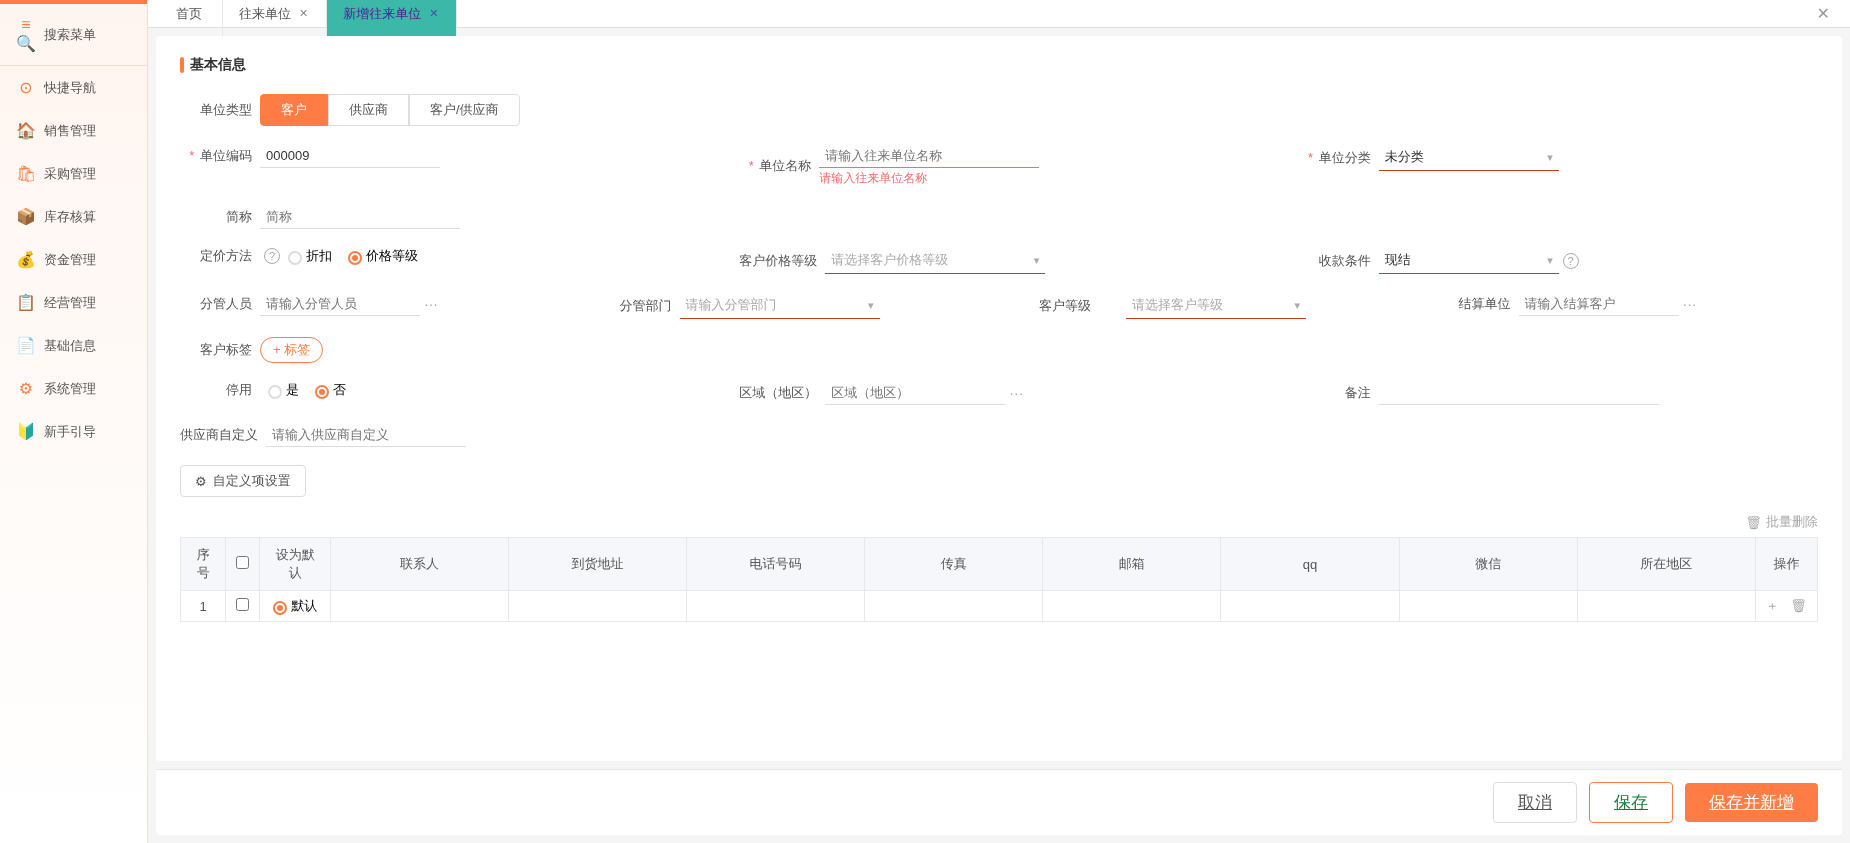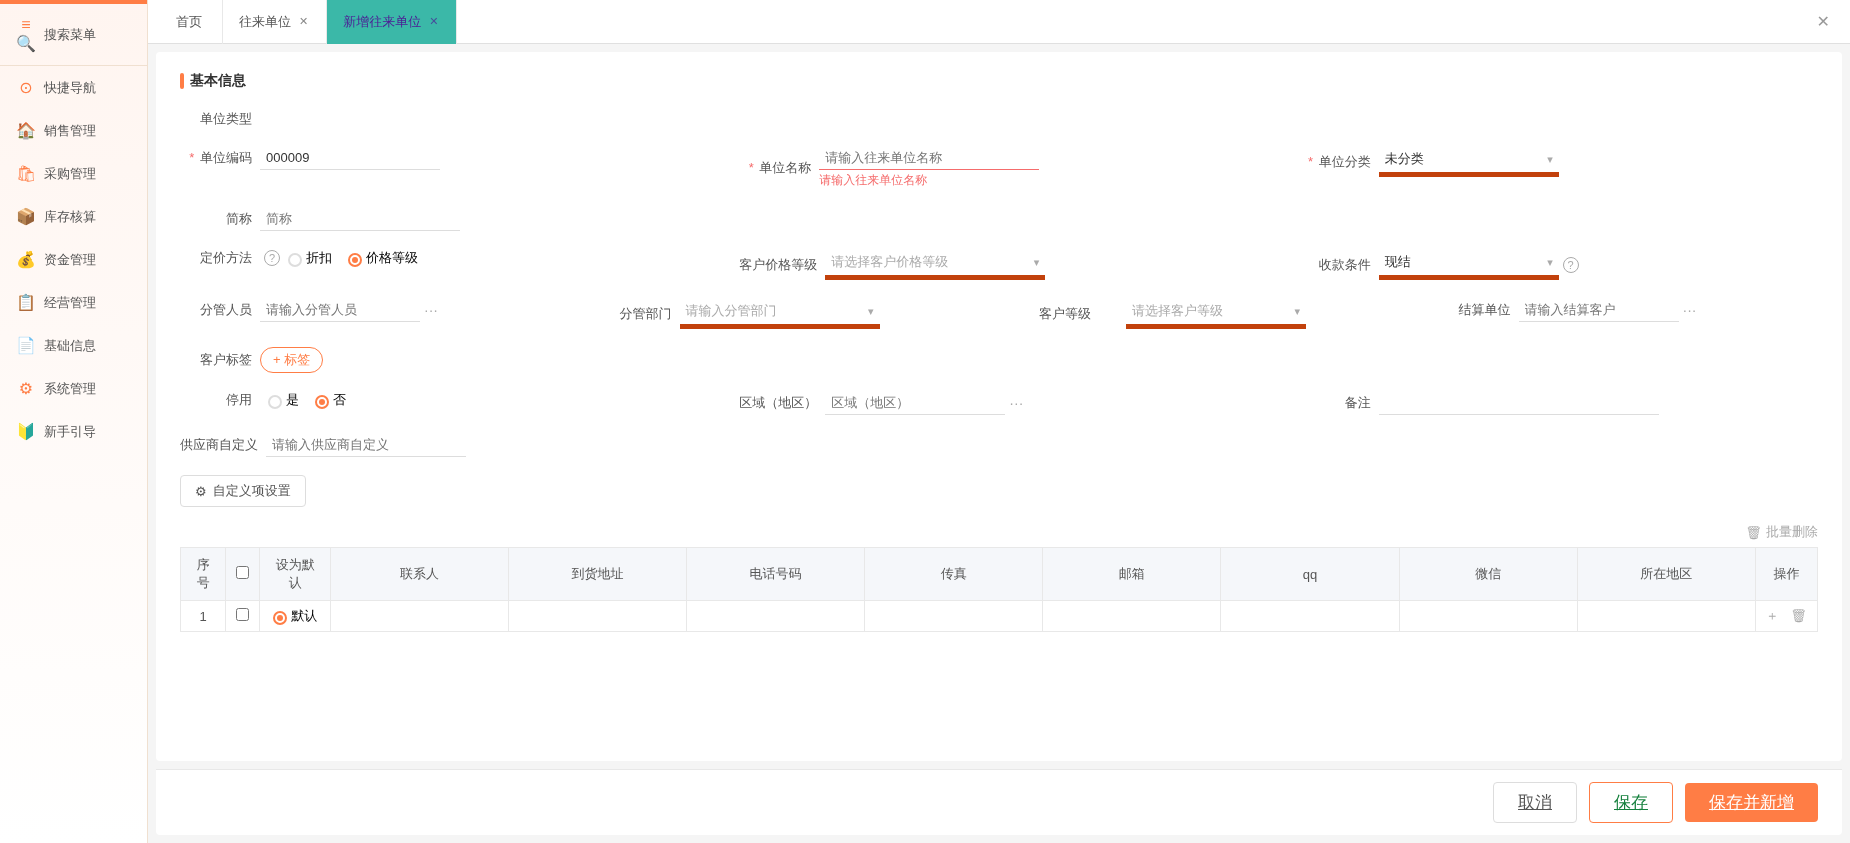--- a/index.html
+++ b/index.html
@@ -39,21 +39,21 @@
       overflow: hidden;
       background: #f5f5f5;
     }
 
     
     .tabbar {
       display: flex;
       align-items: center;
       background: #fff;
       border-bottom: 1px solid #e0e0e0;
-      height: 44px;
+      height: 28px;
       padding: 0 8px;
       gap: 0;
       position: relative;
     }
     .tab {
       display: flex;
       align-items: center;
       padding: 0 16px;
       height: 44px;
       font-size: 13px;
@@ -174,21 +174,21 @@
     }
     .form-input.error { border-bottom-color: #f56c6c; }
     .error-msg {
       color: #f56c6c;
       font-size: 12px;
       margin-top: 2px;
     }
     .form-select {
       display: flex;
       align-items: center;
-      border-bottom: 5px solid #c2410c;
+      border-bottom: 1px solid #c2410c;
       padding: 4px 6px;
       cursor: pointer;
       width: 200px;
       justify-content: space-between;
       color: #aaa;
       font-size: 13px;
     }
     .form-select .arrow { color: #aaa; font-size: 11px; }
     .form-select.has-value { color: #333; }
 
@@ -413,20 +413,25 @@
   <div class="content">
 
     <div class="section-title">
       <span class="marker"></span>
       <span>基本信息</span>
     </div>
 
     <div class="form-row">
       <div class="form-field">
         <span class="form-label">单位类型</span>
+        <div class="unit-type-group">
+          <button class="unit-type-btn active">客户</button>
+          <button class="unit-type-btn">供应商</button>
+          <button class="unit-type-btn">客户/供应商</button>
+        </div>
       </div>
     </div>
 
     <div class="form-row">
 
       <div class="form-field">
         <span class="form-label">
           <span class="required-star">*</span>
           <span>单位编码</span>
         </span>

